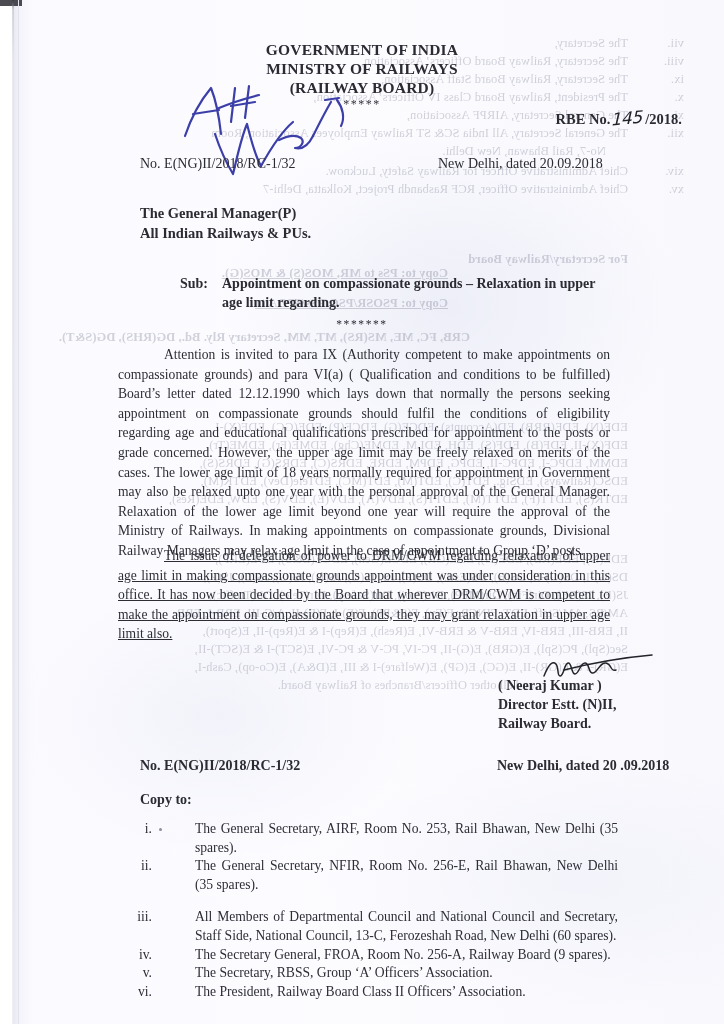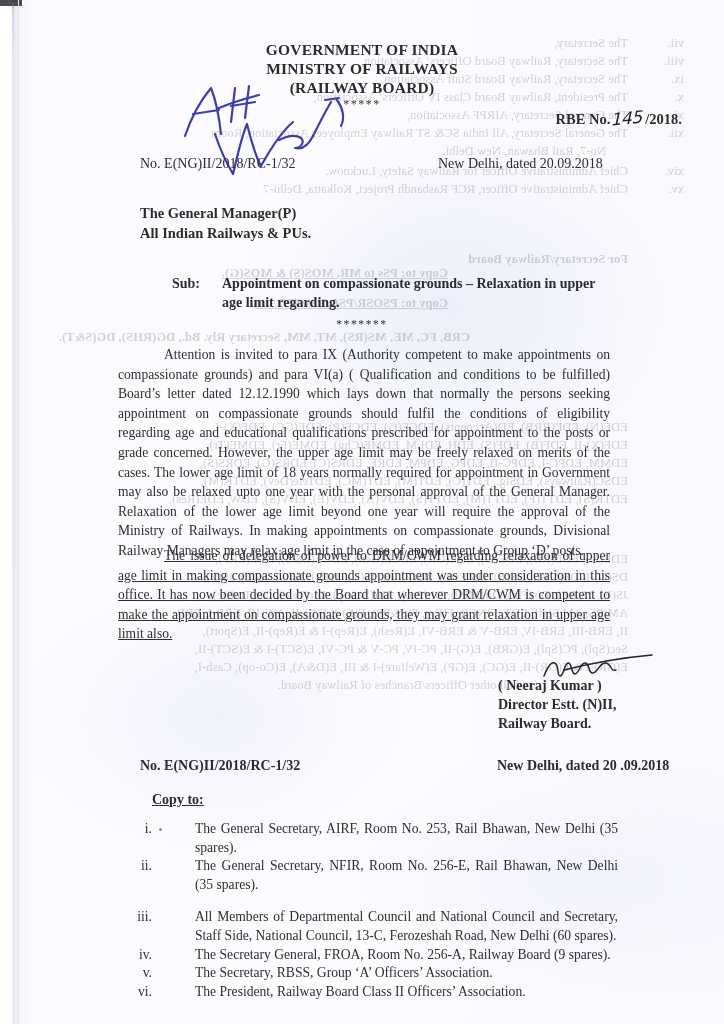--- a/index.html
+++ b/index.html
@@ -111,21 +111,21 @@
     position: absolute; left: 140px; top: 203px;
     font-size: 14.5px; font-weight: bold; line-height: 20px;
   }
 
   .sub-block {
     position: absolute; left: 168px; top: 274px;
     width: 440px;
     font-size: 14px; font-weight: bold; line-height: 19px;
   }
   .sub-block .sub-lbl {
-    position: absolute; left: 4px; top: 0; text-align: right;
+    position: absolute; left: 12px; top: 0; text-align: right;
   }
   .sub-block .sub-txt {
     margin-left: 54px;
     display: block;
   }
 
   .mid-stars {
     position: absolute; left: 0; right: 0; top: 318px;
     text-align: center; font-size: 11.5px; letter-spacing: 1.6px;
   }
@@ -159,23 +159,22 @@
   .ref-bottom {
     position: absolute; left: 140px; top: 758px;
     font-size: 14px; font-weight: bold;
   }
   .place-bottom {
     position: absolute; left: 497px; top: 758px;
     font-size: 14px; font-weight: bold;
   }
 
   .copy-to {
-    position: absolute; left: 152px; top: 792px;
+    position: absolute; left: 140px; top: 792px;
     font-size: 14px; font-weight: bold;
-    text-decoration: underline;
   }
 
   .copy-list {
     position: absolute; left: 118px; top: 820px; width: 500px;
   }
   .copy-item {
     position: relative;
     font-size: 13.6px;
     line-height: 18.6px;
     color: #2d2d36;

